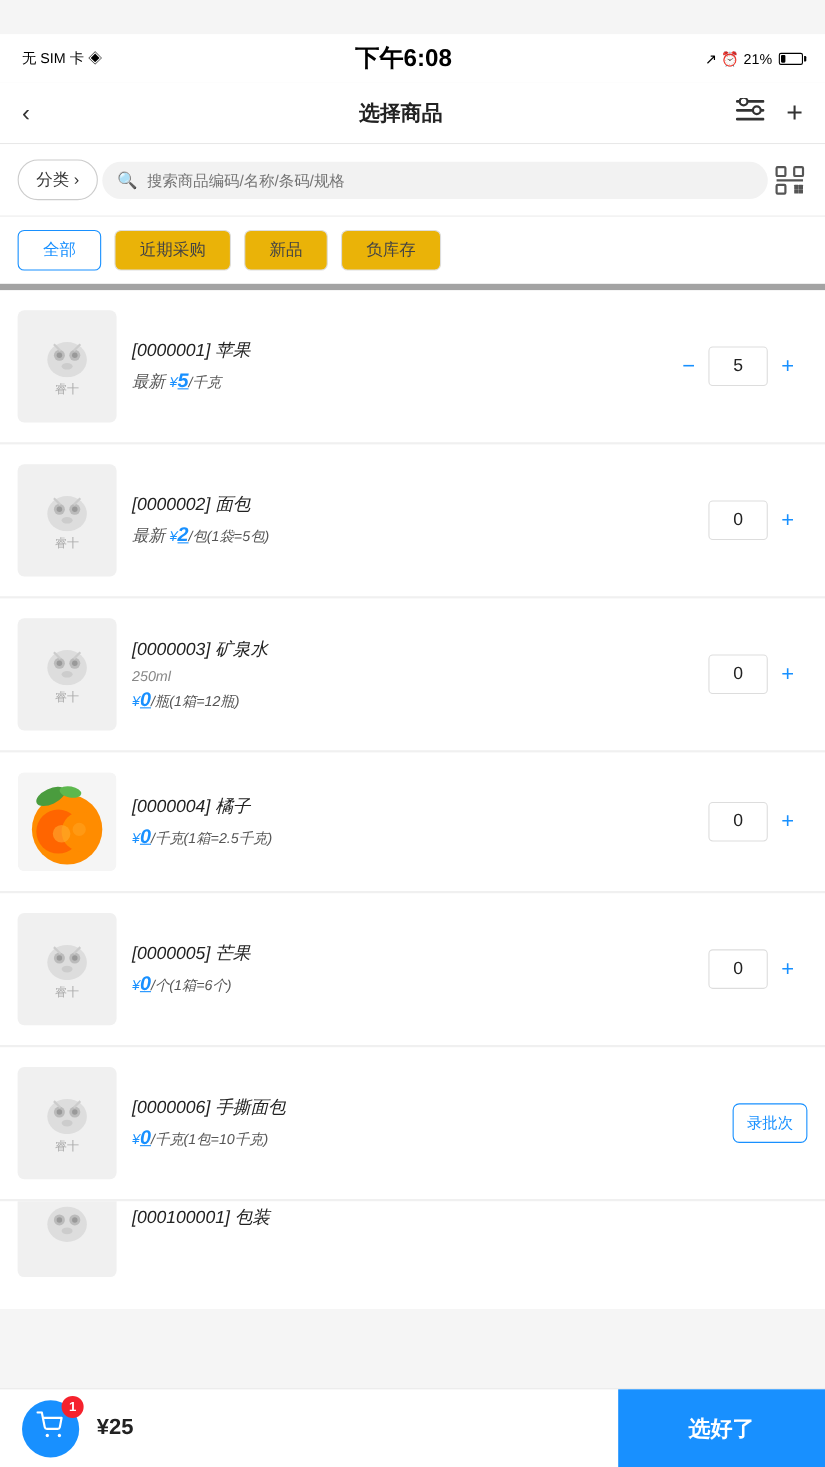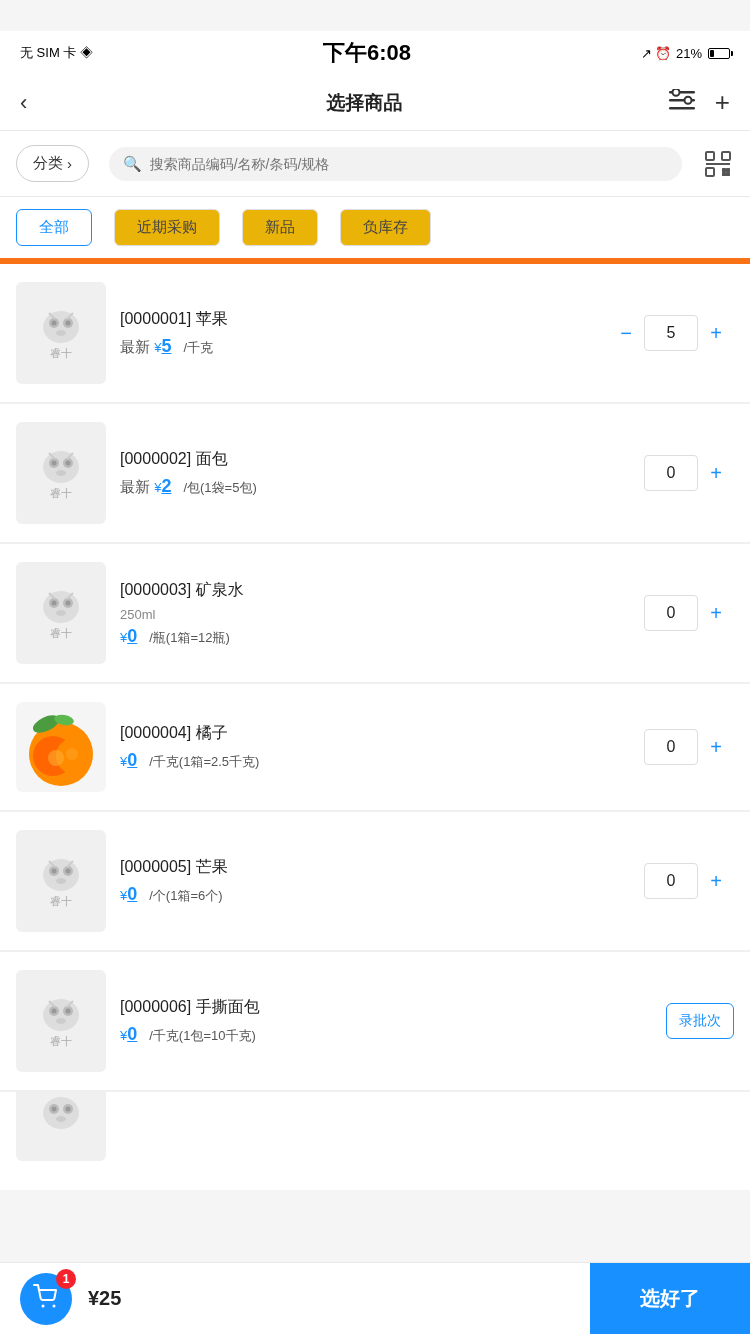--- a/index.html
+++ b/index.html
@@ -83,21 +83,21 @@
       color: #333;
       cursor: pointer;
     }
 
     
     .filter-search-bar {
       background: #fff;
       padding: 14px 16px;
       display: flex;
       align-items: center;
-      gap: 20px;
+      gap: 4px;
       border-bottom: 1px solid #e8e8e8;
     }
     .category-btn {
       border: 1.5px solid #ccc;
       border-radius: 20px;
       padding: 8px 16px;
       font-size: 15px;
       color: #333;
       background: #fff;
       white-space: nowrap;
@@ -130,22 +130,22 @@
       cursor: pointer;
       font-size: 20px;
       color: #555;
     }
 
     
     .tab-bar {
       background: #fff;
       display: flex;
       padding: 12px 16px;
-      gap: 22px;
-      border-bottom: 6px solid #f97316;
+      gap: 12px;
+      border-bottom: 6px solid #a3a3a3;
     }
     .tab-btn {
       padding: 8px 22px;
       border-radius: 6px;
       font-size: 15px;
       border: 1.5px solid #ddd;
       background: #eab308;
       color: #444;
       cursor: pointer;
     }
@@ -187,39 +187,40 @@
       gap: 3px;
     }
     .owl-text {
       font-size: 11px;
       color: #aaa;
       font-weight: 500;
     }
 
     .product-info {
       flex: 1;
+      font-style: italic;
     }
     .product-name {
       font-size: 16px;
       color: #222;
       font-weight: 500;
       margin-bottom: 6px;
     }
     .product-spec {
       font-size: 13px;
       color: #888;
       margin-bottom: 4px;
     }
     .product-price {
       font-size: 14px;
       color: #555;
     }
     .price-yuan { color: #1890ff; font-size: 13px; }
     .price-num { color: #1890ff; font-size: 18px; font-weight: 700; text-decoration: underline; }
-    .price-unit { color: #555; font-size: 13px; margin-left: 12px; }
+    .price-unit { color: #555; font-size: 13px; }
     .price-latest { color: #555; font-size: 15px; }
 
     
     .qty-control {
       display: flex;
       align-items: center;
       gap: 0;
       flex-shrink: 0;
     }
     .qty-btn {
@@ -298,21 +299,21 @@
       display: flex; align-items: center; justify-content: center;
       font-weight: 700;
     }
     .cart-total {
       font-size: 20px;
       font-weight: 700;
       color: #222;
     }
     .confirm-btn {
       height: 72px;
-      width: 160px;
+      width: 188px;
       background: #1890ff;
       color: #fff;
       font-size: 20px;
       font-weight: 600;
       border: none;
       cursor: pointer;
       display: flex; align-items: center; justify-content: center;
     }
 
     
@@ -565,20 +566,23 @@
         <svg width="44" height="38" viewBox="0 0 44 38">
           <ellipse cx="22" cy="22" rx="18" ry="16" fill="#ddd"></ellipse>
           <circle cx="15" cy="18" r="5" fill="#bbb"></circle>
           <circle cx="29" cy="18" r="5" fill="#bbb"></circle>
           <circle cx="15" cy="18" r="2.5" fill="#999"></circle>
           <circle cx="29" cy="18" r="2.5" fill="#999"></circle>
           <ellipse cx="22" cy="28" rx="5" ry="3" fill="#ccc"></ellipse>
         </svg>
       </div>
     </div>
+    <div class="product-info">
+      <div class="product-name">[000100001] 包装</div>
+    </div>
   </div>
 
 </div>
 
 <div class="bottom-bar">
   <div class="cart-section">
     <div class="cart-icon-wrap">
       <span class="cart-icon-svg">
         <svg width="26" height="24" viewBox="0 0 26 24" fill="none">
           <path d="M1 1h4l2.68 13.39a2 2 0 0 0 2 1.61h9.72a2 2 0 0 0 2-1.61L23 6H6" stroke="white" stroke-width="2" stroke-linecap="round" stroke-linejoin="round" fill="none"></path>

